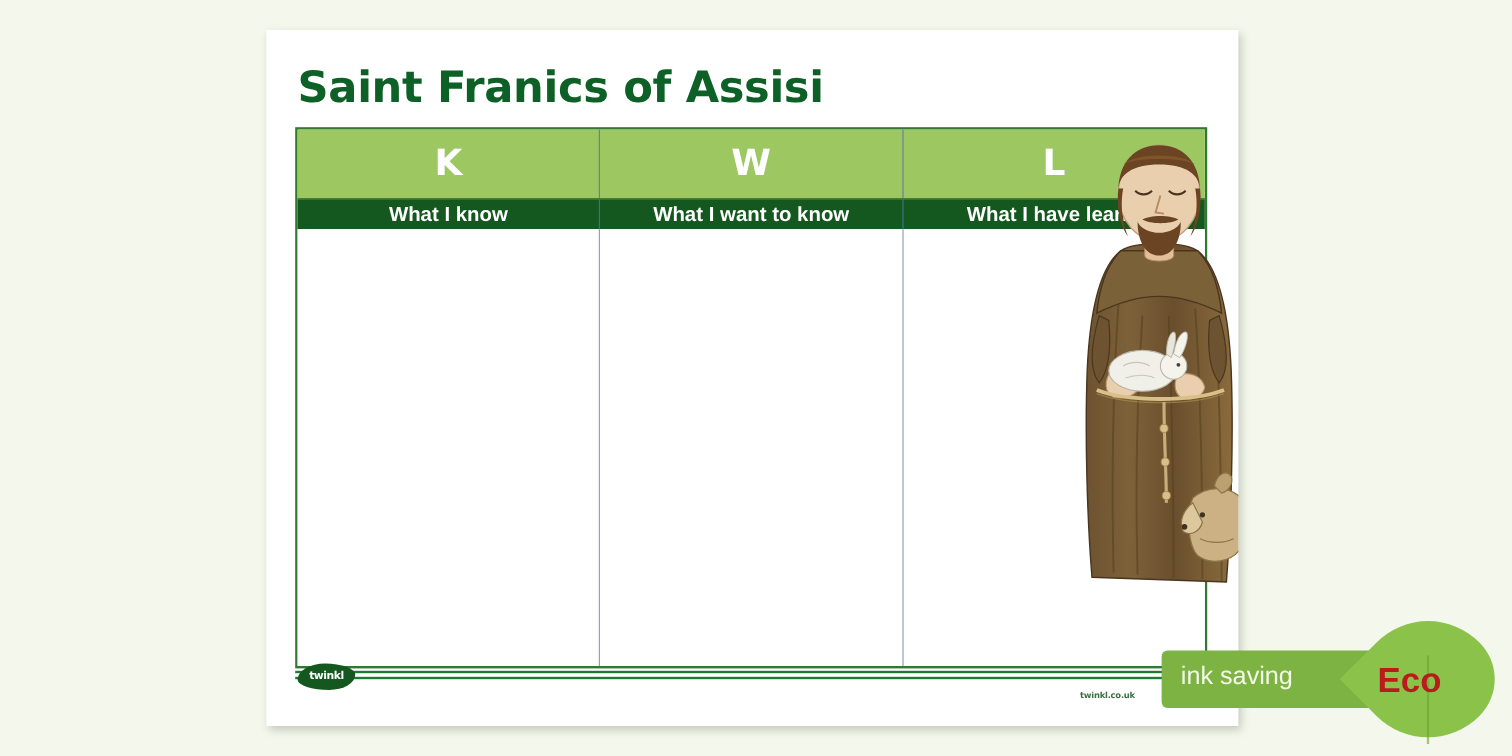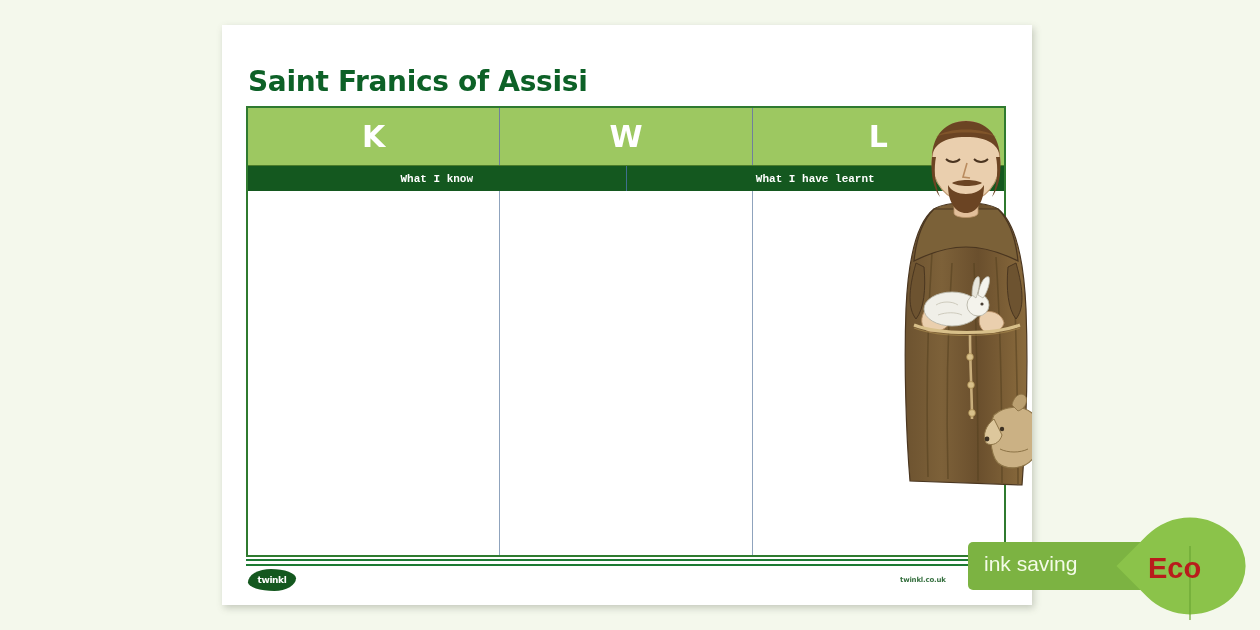--- a/index.html
+++ b/index.html
@@ -24,23 +24,23 @@
     height: 580px;
     background: #ffffff;
     box-shadow: 2px 3px 7px rgba(90,95,80,0.30);
     overflow: hidden;
   }
 
   
   #title {
     position: absolute;
     left: 26px;
-    top: 40px;
-    font-family: "DejaVu Sans", sans-serif;
-    font-size: 28px;
+    top: 28px;
+    font-family: "DejaVu Sans", sans-serif;
+    font-size: 36px;
     font-weight: bold;
     color: #0d6127;
     letter-spacing: -0.3px;
     white-space: nowrap;
   }
 
   
   #table {
     position: absolute;
     left: 24px;
@@ -76,23 +76,23 @@
     height: 25px;
     background: #14581f;
     box-sizing: border-box;
   }
   .sub-cell {
     flex: 1 1 0;
     display: flex;
     align-items: center;
     justify-content: center;
     color: #ffffff;
-    font-size: 11px;
-    font-weight: bold;
-    font-family: Liberation Mono, monospace;
+    font-size: 17px;
+    font-weight: bold;
+    font-family: Liberation Sans, sans-serif;
     box-sizing: border-box;
   }
   .sub-cell + .sub-cell { border-left: 1px solid #3f6f8f; }
 
   #body-row {
     display: flex;
     height: calc(100% - 83px);
     box-sizing: border-box;
   }
   .body-cell {
@@ -117,21 +117,21 @@
     top: 539px;
     width: 760px;
     height: 2px;
     background: #1d7a33;
   }
 
   
   #twinkl {
     position: absolute;
     left: 26px;
-    top: 544px;
+    top: 528px;
     width: 48px;
     height: 22px;
   }
   #twinkl-blob {
     position: absolute;
     inset: 0;
     background: #14581f;
     border-radius: 48% 52% 45% 55% / 60% 42% 58% 40%;
   }
   #twinkl-text {
@@ -238,20 +238,21 @@
   <div id="table">
 
     <div id="head-row">
       <div class="head-cell">K</div>
       <div class="head-cell">W</div>
       <div class="head-cell">L</div>
     </div>
 
     <div id="sub-row">
       <div class="sub-cell">What I know</div>
+      <div class="sub-cell">What I want to know</div>
       <div class="sub-cell">What I have learnt</div>
     </div>
 
     <div id="body-row">
       <div class="body-cell"></div>
       <div class="body-cell"></div>
       <div class="body-cell"></div>
     </div>
 
   </div>

